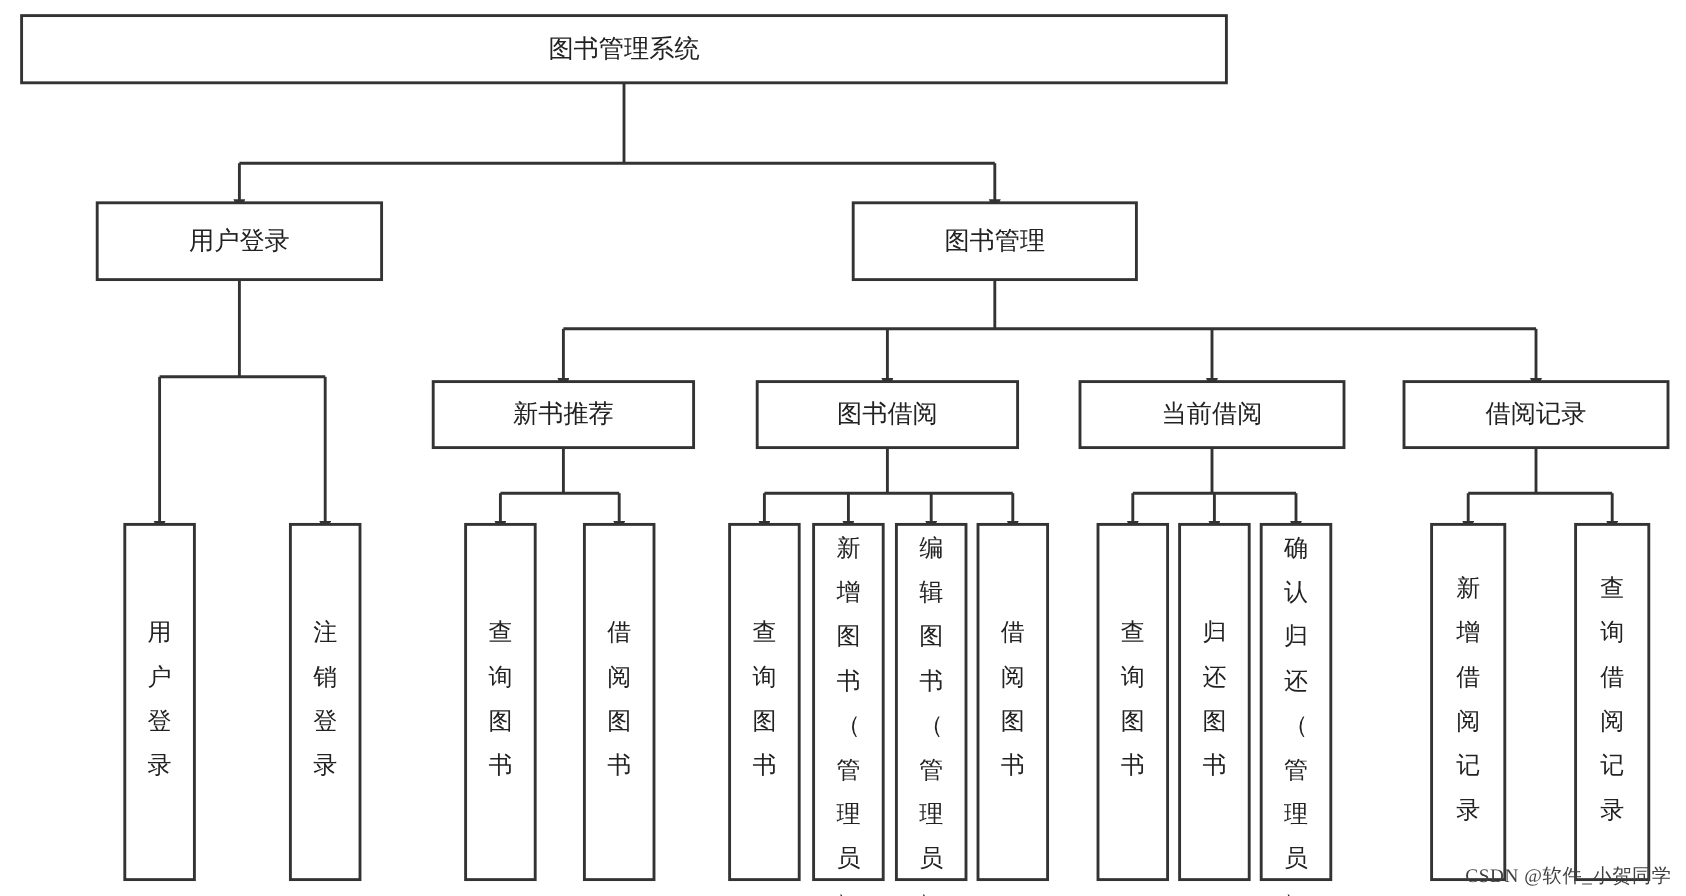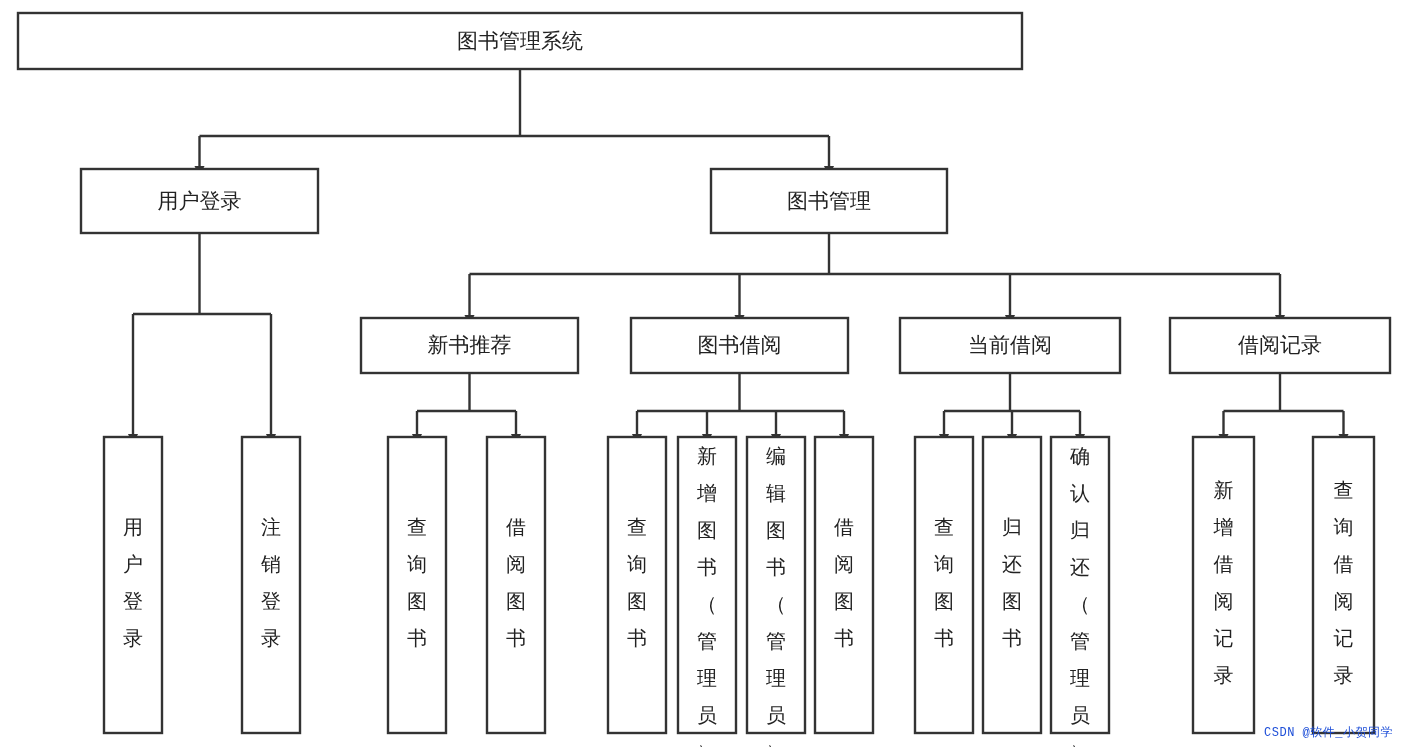--- a/index.html
+++ b/index.html
@@ -51,23 +51,23 @@
   .node-label-v {
     font-family: "Liberation Sans", "DejaVu Sans", sans-serif;
     font-size: 20px;
     fill: #222222;
     text-anchor: middle;
   }
   .watermark {
     position: absolute;
     right: 12px;
     bottom: 6px;
-    font-family: Liberation Mono, monospace;
-    font-size: 12px;
-    color: #1d4ed8;
+    font-family: Liberation Serif, serif;
+    font-size: 16px;
+    color: #404040;
     letter-spacing: 0.5px;
     white-space: nowrap;
     user-select: none;
   }
 </style>
 </head>
 <body>
 
 <div id="diagram-root">
   <svg id="tree-svg" viewBox="0 0 1405 747" xmlns="http://www.w3.org/2000/svg">

